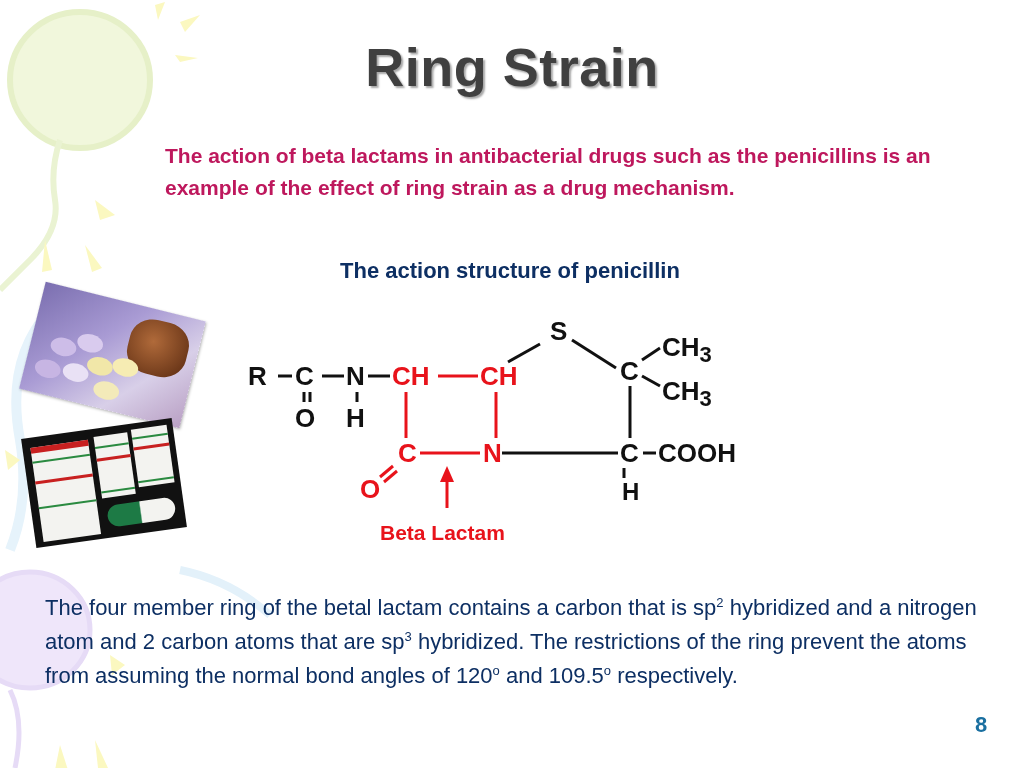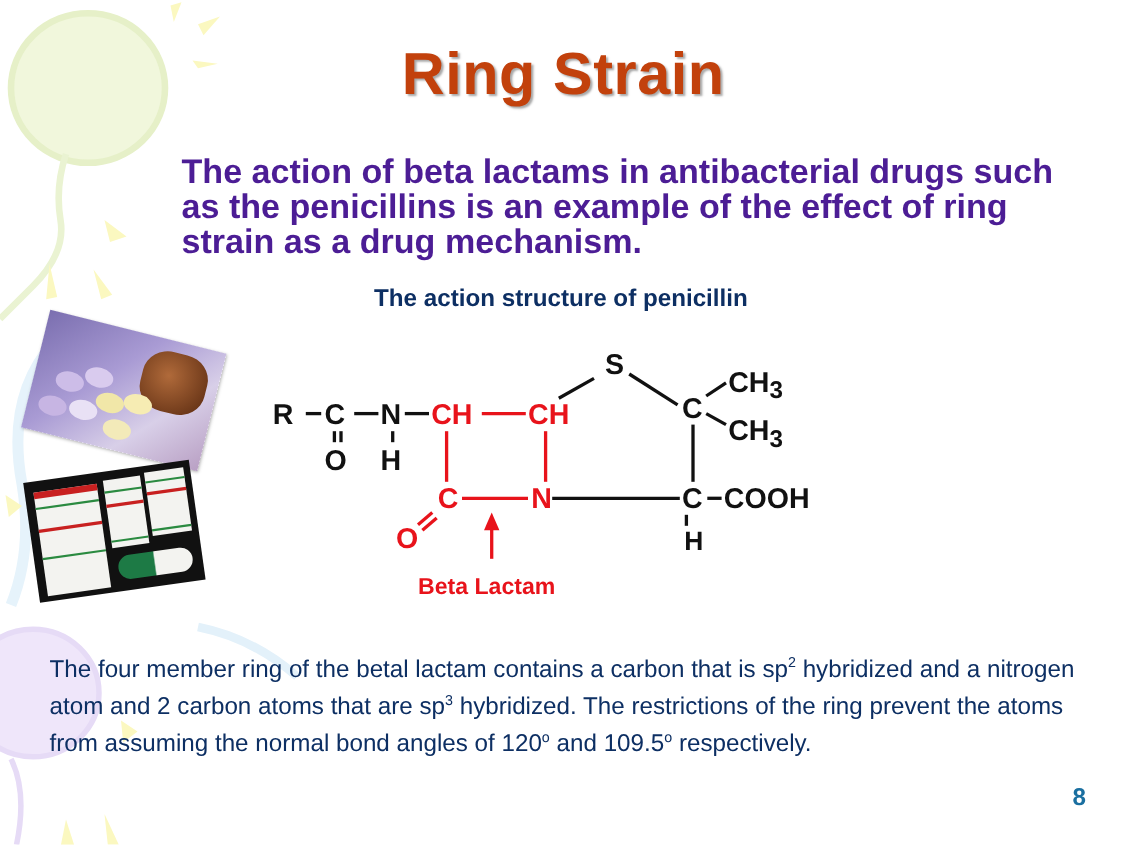--- a/index.html
+++ b/index.html
@@ -5,27 +5,27 @@
     html, body { margin: 0; padding: 0; }
     body {
       width: 1024px; height: 768px; overflow: hidden; position: relative;
       background: #ffffff;
       font-family: "Liberation Sans", sans-serif;
     }
     .deco { position: absolute; pointer-events: none; }
     .title {
       position: absolute; left: 0; width: 1024px; top: 36px; text-align: center;
       font-family: "Liberation Sans", sans-serif; font-weight: bold;
-      font-size: 54px; color: #c2410c;
+      font-size: 54px; color: #404040;
       text-shadow: 2px 2px 2px rgba(0,0,0,0.35);
       letter-spacing: 0.5px;
     }
     .intro {
       position: absolute; left: 165px; top: 140px; width: 820px;
-      font-size: 31px; font-weight: bold; color: #4c1d95; line-height: 32px;
+      font-size: 21px; font-weight: bold; color: #be185d; line-height: 32px;
     }
     .caption {
       position: absolute; left: 340px; top: 258px;
       font-size: 22px; font-weight: bold; color: #0d2f63;
     }
     .photo1 {
       position: absolute; left: 30px; top: 300px; width: 165px; height: 110px;
       transform: rotate(14deg);
       background: linear-gradient(135deg, #7b6fb0 0%, #a99bd4 40%, #d8cfe8 70%, #b9a0c4 100%);
       box-shadow: 1px 1px 3px rgba(0,0,0,0.3);

